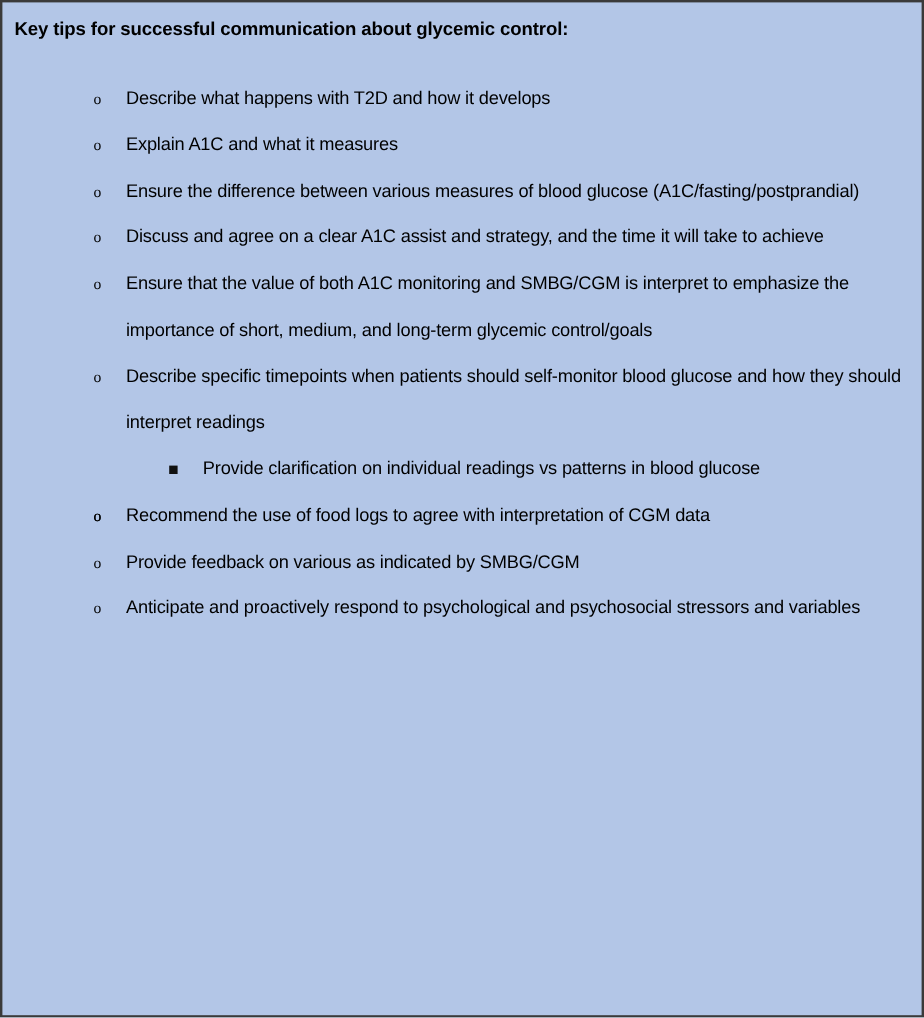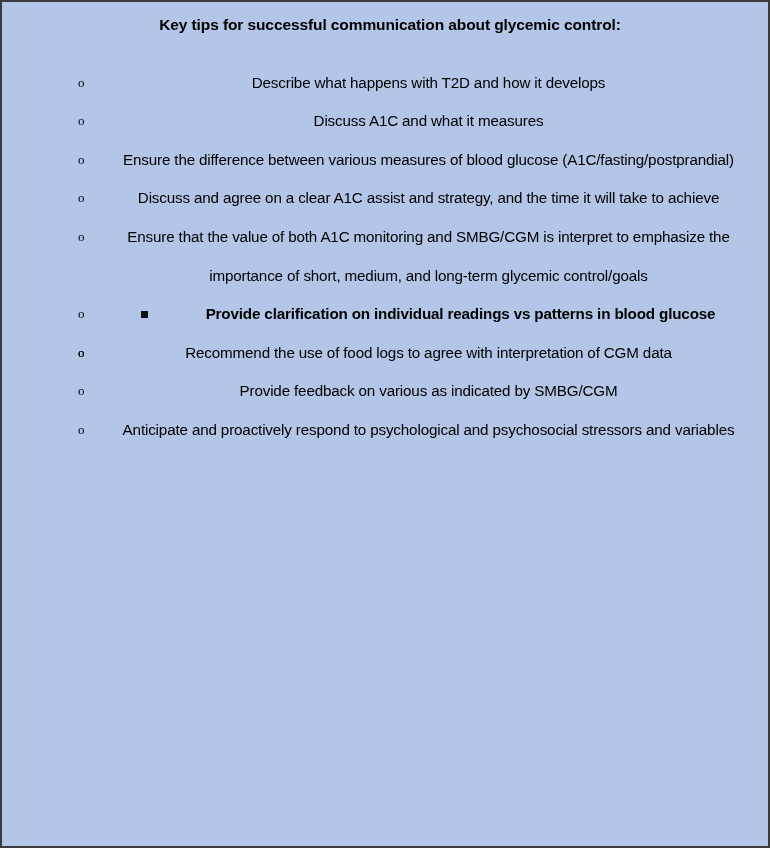--- a/index.html
+++ b/index.html
@@ -24,21 +24,20 @@
   }
 
   .tips-title {
     font-size: 15.5px;
     font-weight: bold;
     color: #000000;
     letter-spacing: -0.1px;
     padding: 14px 0 0 10px;
     line-height: 1.2;
     white-space: nowrap;
-    text-align: center;
   }
 
   .tips-list {
     margin: 0;
     padding: 0;
     list-style: none;
     position: relative;
     top: 29px;
   }
 
@@ -60,68 +59,67 @@
     width: 18px;
     font-size: 13px;
     line-height: 38.6px;
     color: #000000;
     font-family: "Liberation Serif", serif;
     text-align: left;
   }
 
   .tip-item.sub {
     padding-left: 167px;
-    font-weight: bold;
   }
 
   .tip-item.sub .marker {
     left: 139px;
     top: 16px;
     width: 7px;
     height: 7px;
     background: #111111;
     line-height: 0;
     font-size: 0;
   }
 
   .tip-text {
     display: block;
-    text-align: center;
   }
 </style>
 </head>
 <body>
 
 <div class="tips-box">
 
   <div class="tips-title">Key tips for successful communication about glycemic control:</div>
 
   <ul class="tips-list" id="tips-list">
       <li class="tip-item">
         <span class="marker">o</span>
         <span class="tip-text">Describe what happens with T2D and how it develops</span>
       </li>
       <li class="tip-item">
         <span class="marker">o</span>
-        <span class="tip-text">Discuss A1C and what it measures</span>
+        <span class="tip-text">Explain A1C and what it measures</span>
       </li>
       <li class="tip-item">
         <span class="marker">o</span>
         <span class="tip-text">Ensure the difference between various measures of blood glucose (A1C/fasting/postprandial)</span>
       </li>
       <li class="tip-item">
         <span class="marker">o</span>
         <span class="tip-text">Discuss and agree on a clear A1C assist and strategy, and the time it will take to achieve</span>
       </li>
       <li class="tip-item">
         <span class="marker">o</span>
         <span class="tip-text">Ensure that the value of both A1C monitoring and SMBG/CGM is interpret to emphasize the importance of short, medium, and long-term glycemic control/goals</span>
       </li>
       <li class="tip-item">
         <span class="marker">o</span>
+        <span class="tip-text">Describe specific timepoints when patients should self-monitor blood glucose and how they should interpret readings</span>
       </li>
       <li class="tip-item sub">
         <span class="marker"></span>
         <span class="tip-text">Provide clarification on individual readings vs patterns in blood glucose</span>
       </li>
       <li class="tip-item">
         <span class="marker">o</span>
       </li>
       <li class="tip-item">
         <span class="marker">o</span>

